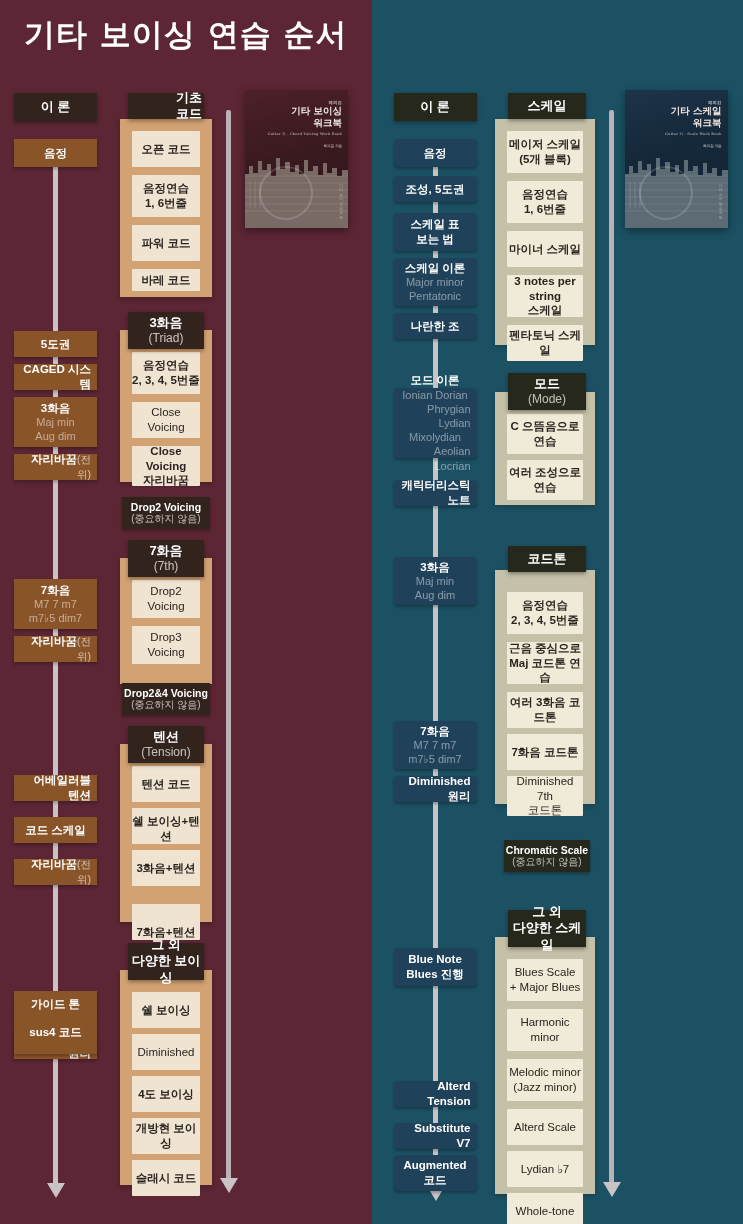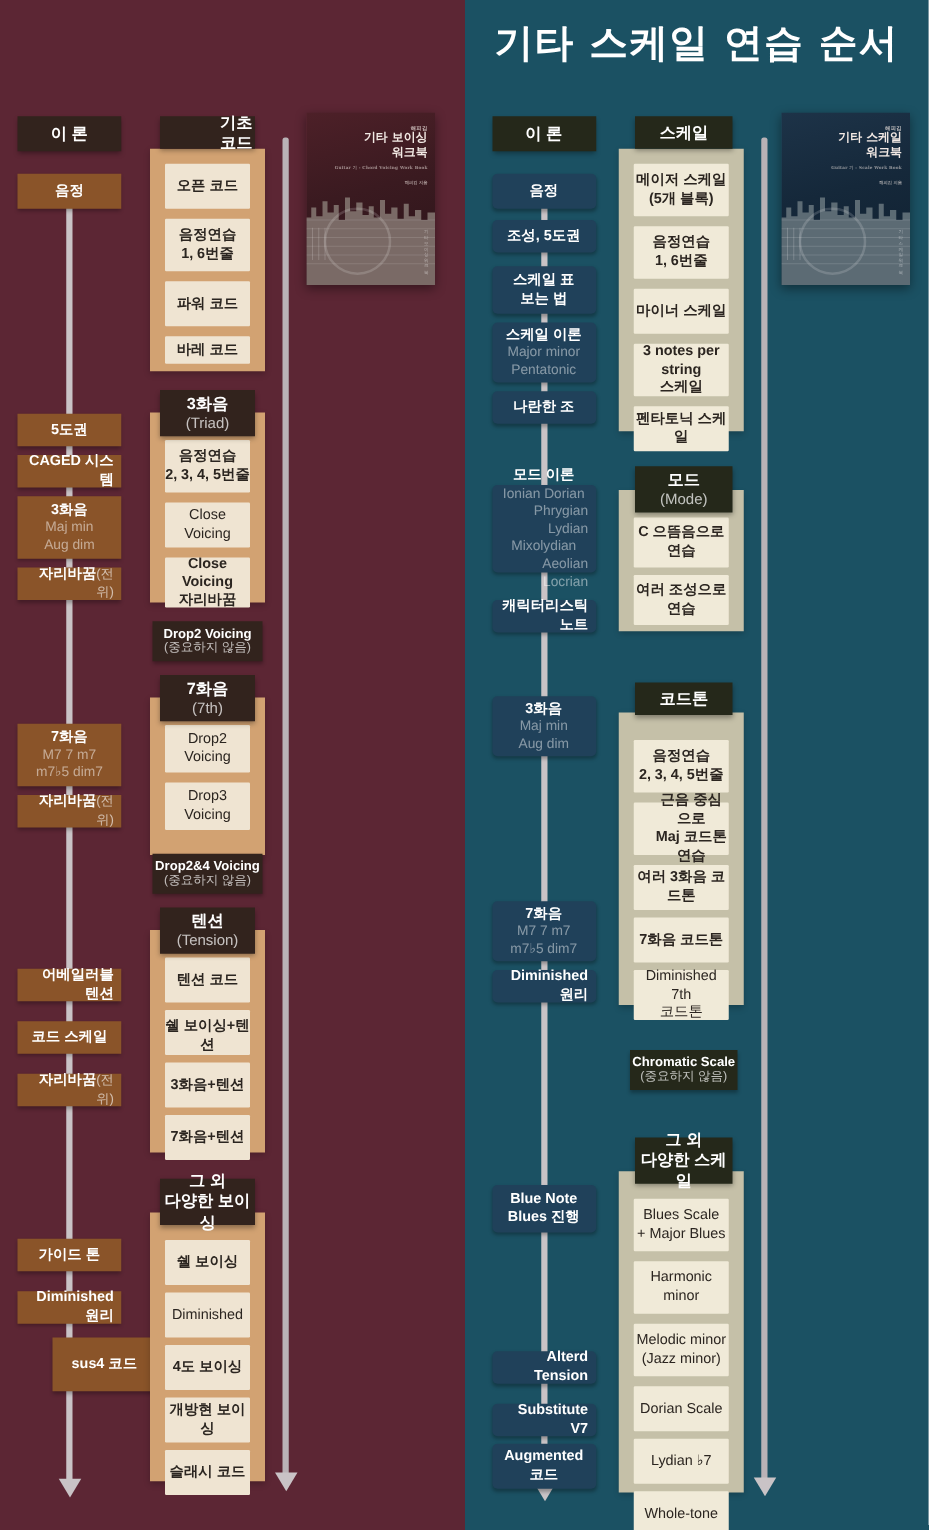--- a/index.html
+++ b/index.html
@@ -163,20 +163,21 @@
     letter-spacing:1px;
   }
   .book .frets{ position:absolute; left:2px; bottom:20px; width:16px; height:26px; z-index:5; }
 </style>
 </head>
 <body>
 
 <div id="poster">
 
   <div class="panel panel-left">
+    <div class="poster-title">기타 보이싱 연습 순서</div>
 
     <div class="vline" style="left:53px; top:160px; height:1030px;"></div>
     <div class="arrow" style="left:47px; top:1183px;"></div>
 
     <div class="vline dim" style="left:226px; top:110px; height:1075px;"></div>
     <div class="arrow" style="left:220px; top:1178px;"></div>
 
     <div class="plaque" style="left:14px; top:93px; width:83px; height:28px;">
       <span>이   론</span>
     </div>
@@ -215,21 +216,21 @@
         </div>
         <div class="chip" style="left: 14px; width: 83px; top: 859px; height: 26px;">
           <div>자리바꿈<span class="inline-sub">(전위)</span></div>
         </div>
         <div class="chip" style="left: 14px; width: 83px; top: 991px; height: 26px;">
           <div>가이드 톤</div>
         </div>
         <div class="chip" style="left: 14px; width: 83px; top: 1033px; height: 26px;">
           <div>Diminished 원리</div>
         </div>
-        <div class="chip" style="left: 14px; width: 83px; top: 1070px; height: 43px; margin-left: 28px;">
+        <div class="chip" style="left: 14px; width: 83px; top: 1011px; height: 43px;">
           <div>sus4 코드</div>
         </div>
       </div>
     <div>
         <div class="stack" style="left: 120px; width: 92px; top: 119px; height: 178px;">
           <div class="cell" style="top: 12px; height: 36px;">
             <div>오픈 코드</div>
           </div>
           <div class="cell" style="top: 56px; height: 42px;">
             <div>음정연습</div>
@@ -277,21 +278,21 @@
         <div class="stack" style="left: 120px; width: 92px; top: 744px; height: 178px;">
           <div class="cell" style="top: 22px; height: 36px;">
             <div>텐션 코드</div>
           </div>
           <div class="cell" style="top: 64px; height: 36px; justify-content: flex-end;">
             <div>쉘 보이싱+텐션</div>
           </div>
           <div class="cell" style="top: 106px; height: 36px;">
             <div>3화음+텐션</div>
           </div>
-          <div class="cell" style="top: 148px; height: 36px;">
+          <div class="cell" style="top: 160px; height: 36px; justify-content: flex-end;">
             <div>7화음+텐션</div>
           </div>
         </div>
         <div class="plaque" style="left: 128px; width: 76px; top: 726px; height: 37px;">
           <div>텐션</div>
           <div class="sub">(Tension)</div>
         </div>
         <div class="stack" style="left: 120px; width: 92px; top: 970px; height: 215px;">
           <div class="cell" style="top: 22px; height: 36px;">
             <div>쉘 보이싱</div>
@@ -353,21 +354,20 @@
         <div class="bt-main">기타 보이싱</div>
         <div class="bt-main">워크북</div>
         <div class="bt-eng">Guitar 기 - Chord Voicing Work Book</div>
         <div class="bt-aut">해피김 지음</div>
       </div>
       <div class="spine">기타보이싱워크북</div>
     </div>
   </div>
 
   <div class="panel panel-right">
-    <div class="poster-title">기타 스케일 연습 순서</div>
 
     <div class="vline" style="left:61px; top:160px; height:1030px;"></div>
     <div class="arrow" style="left:55px; top:1186px;"></div>
 
     <div class="vline dim" style="left:237px; top:110px; height:1078px;"></div>
     <div class="arrow" style="left:231px; top:1182px;"></div>
 
     <div class="plaque" style="left:22px; top:93px; width:83px; height:28px;">
       <span>이   론</span>
     </div>
@@ -465,21 +465,21 @@
         </div>
         <div class="plaque" style="left: 136.5px; width: 78px; top: 373px; height: 37px;">
           <div>모드</div>
           <div class="sub">(Mode)</div>
         </div>
         <div class="stack" style="left: 123.5px; width: 100px; top: 570px; height: 234px;">
           <div class="cell" style="top: 22px; height: 42px;">
             <div>음정연습</div>
             <div class="l2">2, 3, 4, 5번줄</div>
           </div>
-          <div class="cell" style="top: 72px; height: 42px; padding-left: 16px;">
+          <div class="cell" style="top: 72px; height: 42px;">
             <div>근음 중심으로</div>
             <div class="l2">Maj 코드톤 연습</div>
           </div>
           <div class="cell" style="top: 122px; height: 36px;">
             <div>여러 3화음 코드톤</div>
           </div>
           <div class="cell" style="top: 164px; height: 36px;">
             <div>7화음 코드톤</div>
           </div>
           <div class="cell reg" style="top: 206px; height: 40px;">
@@ -497,21 +497,21 @@
           </div>
           <div class="cell reg" style="top: 72px; height: 42px;">
             <div>Harmonic</div>
             <div class="l2">minor</div>
           </div>
           <div class="cell reg" style="top: 122px; height: 42px;">
             <div>Melodic minor</div>
             <div class="l2">(Jazz minor)</div>
           </div>
           <div class="cell reg" style="top: 172px; height: 36px;">
-            <div>Dorian Scale</div>
+            <div>Alterd Scale</div>
           </div>
           <div class="cell reg" style="top: 214px; height: 36px;">
             <div>Lydian  ♭7</div>
           </div>
           <div class="cell reg" style="top: 256px; height: 36px;">
             <div>Whole-tone</div>
           </div>
         </div>
         <div class="plaque" style="left: 136.5px; width: 78px; top: 910px; height: 37px;">
           <div>그 외</div>

